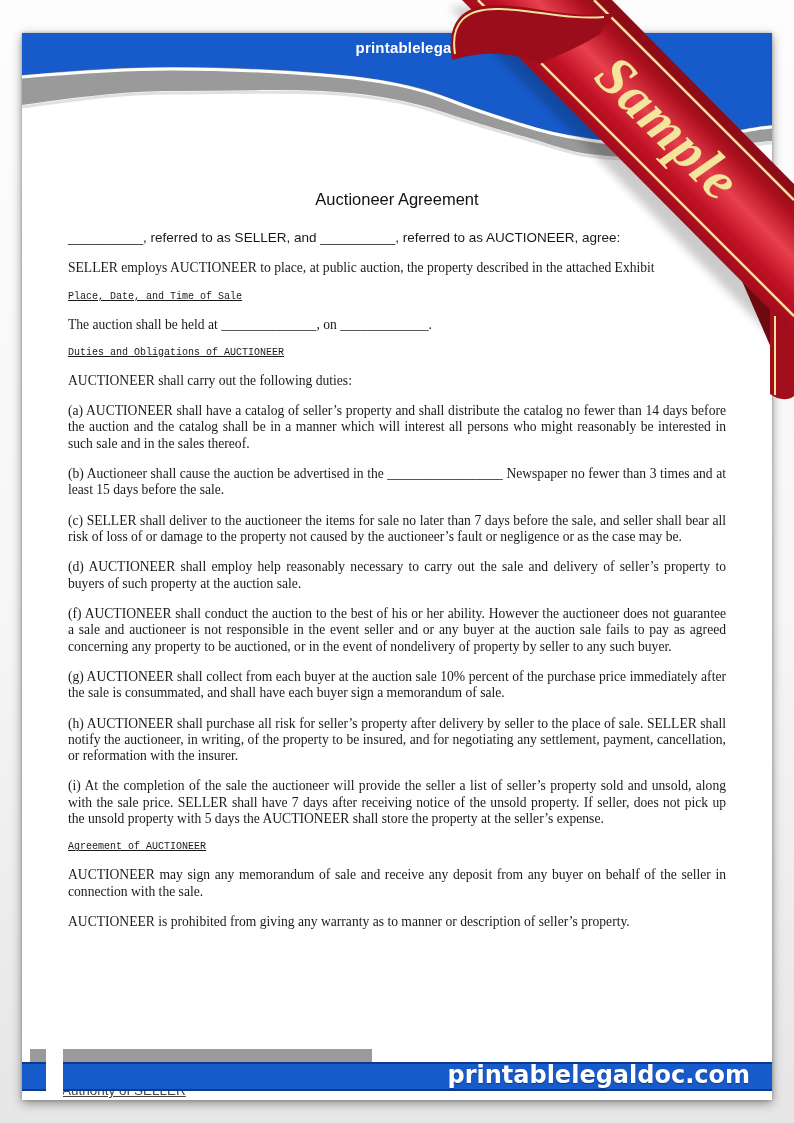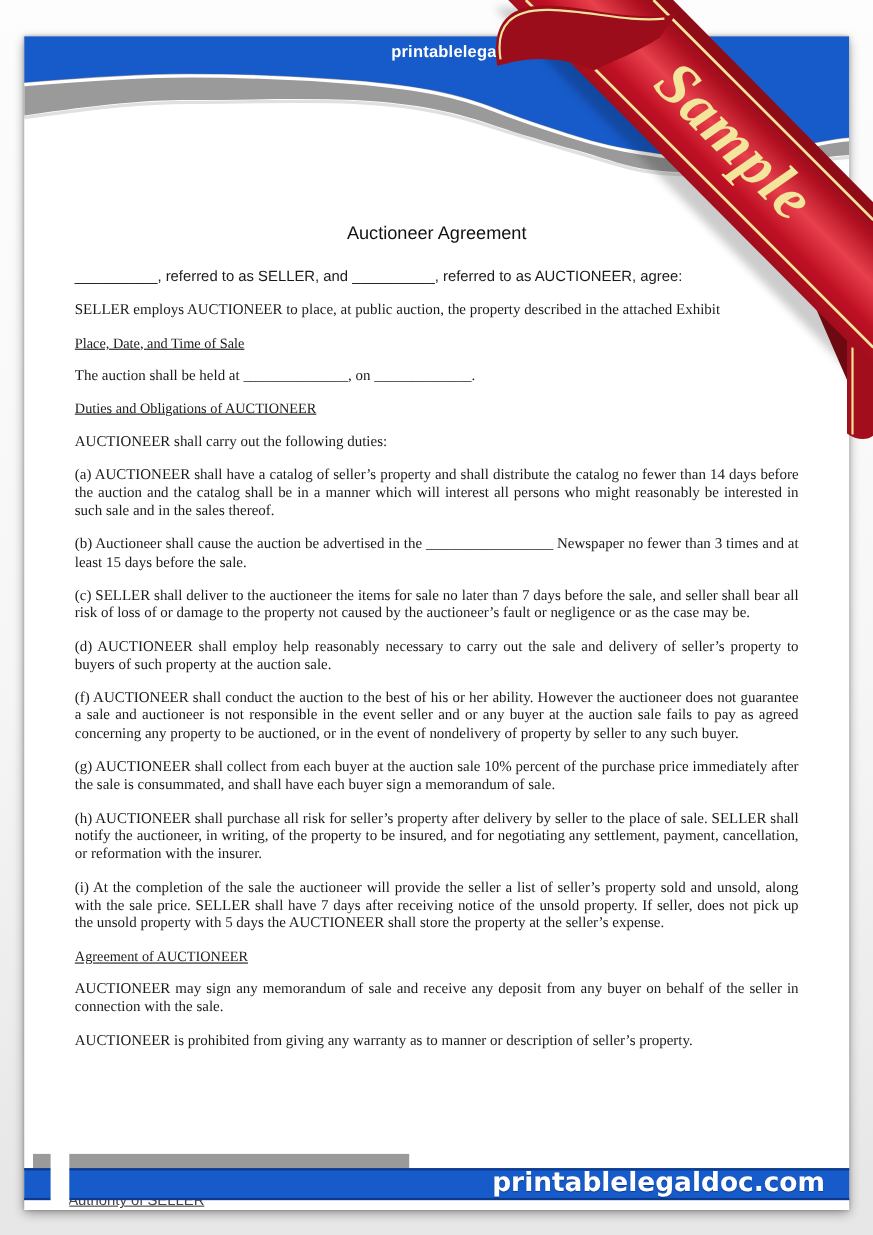--- a/index.html
+++ b/index.html
@@ -6,25 +6,25 @@
     background:linear-gradient(180deg,#fdfdfd 0%,#f6f6f6 55%,#e7e7e7 96%);
     font-family:"Liberation Sans",sans-serif;}
   .stage{position:relative;width:794px;height:1123px;}
   .page{position:absolute;left:22px;top:33px;width:750px;height:1067px;background:#fff;
     box-shadow:0 3px 10px rgba(0,0,0,.42),0 0 3px rgba(0,0,0,.25);}
   
   .hdr-svg{position:absolute;left:0;top:0;width:750px;height:170px;display:block;}
   .hdr-site{position:absolute;left:0;top:6px;width:497px;text-align:right;color:#fff;
     font-size:15px;font-weight:bold;letter-spacing:.2px;}
   
-  .doc{position:absolute;left:46px;top:170px;width:658px;color:#1a1a1a;}
+  .doc{position:absolute;left:46px;top:157px;width:658px;color:#1a1a1a;}
   .doc-title{font-family:"Liberation Sans",sans-serif;font-size:16.5px;text-align:center;
     margin:0 0 21px 0;color:#111;}
   .blk{margin:0 0 14px 0;}
-  .blk.heading{font-family:Liberation Serif, serif;font-size:13px;line-height:1.2;
+  .blk.heading{font-family:Liberation Mono, monospace;font-size:10px;line-height:1.2;
     text-decoration:underline;}
   .blk.sans{font-family:"Liberation Sans",sans-serif;font-size:13.5px;line-height:1.2;}
   .blk.serif{font-family:"Liberation Serif",serif;font-size:13.6px;line-height:1.2;
     text-align:justify;}
   
   .ftr-gray{position:absolute;left:8px;top:1016px;width:342px;height:13px;background:#9a9a9a;}
   .ftr-blue{position:absolute;left:0;top:1029px;width:750px;height:29px;background:#175bca;
     border-top:2px solid #0c3a8c;border-bottom:2px solid #0c3a8c;box-sizing:border-box;
     z-index:3;}
   .ftr-site{position:absolute;right:22px;top:-2px;line-height:27px;color:#fff;

